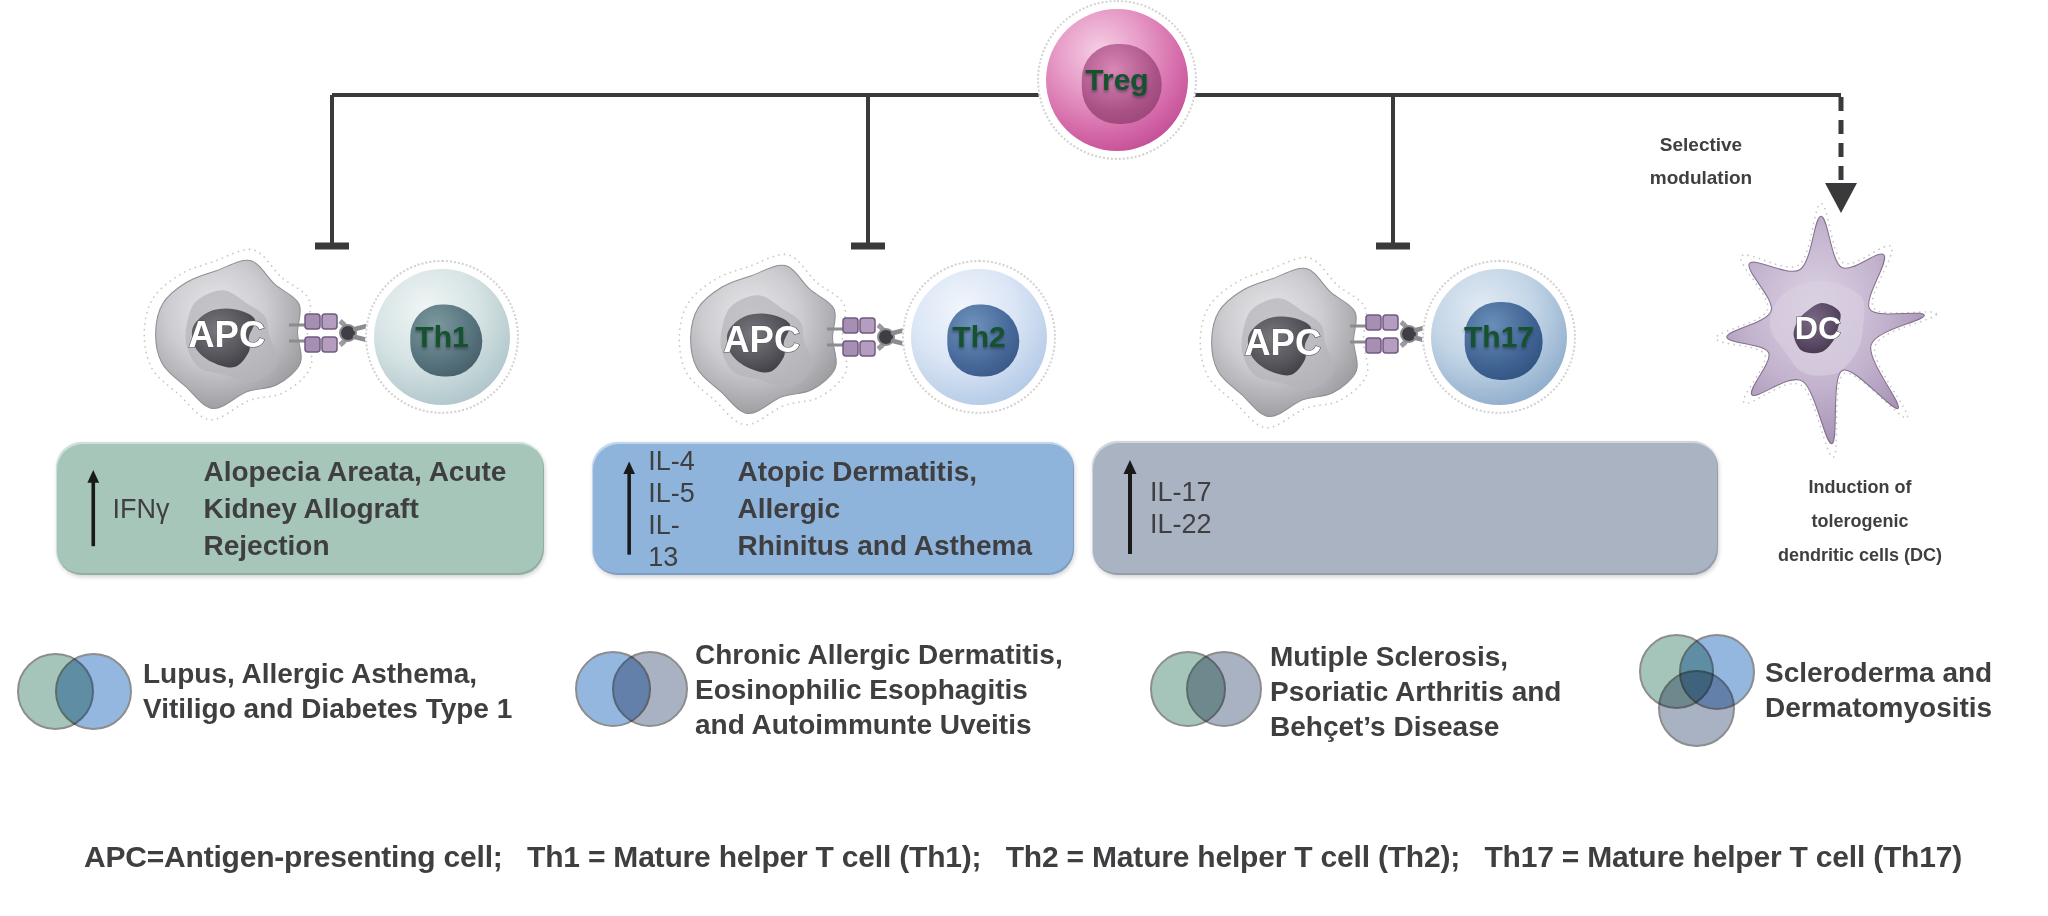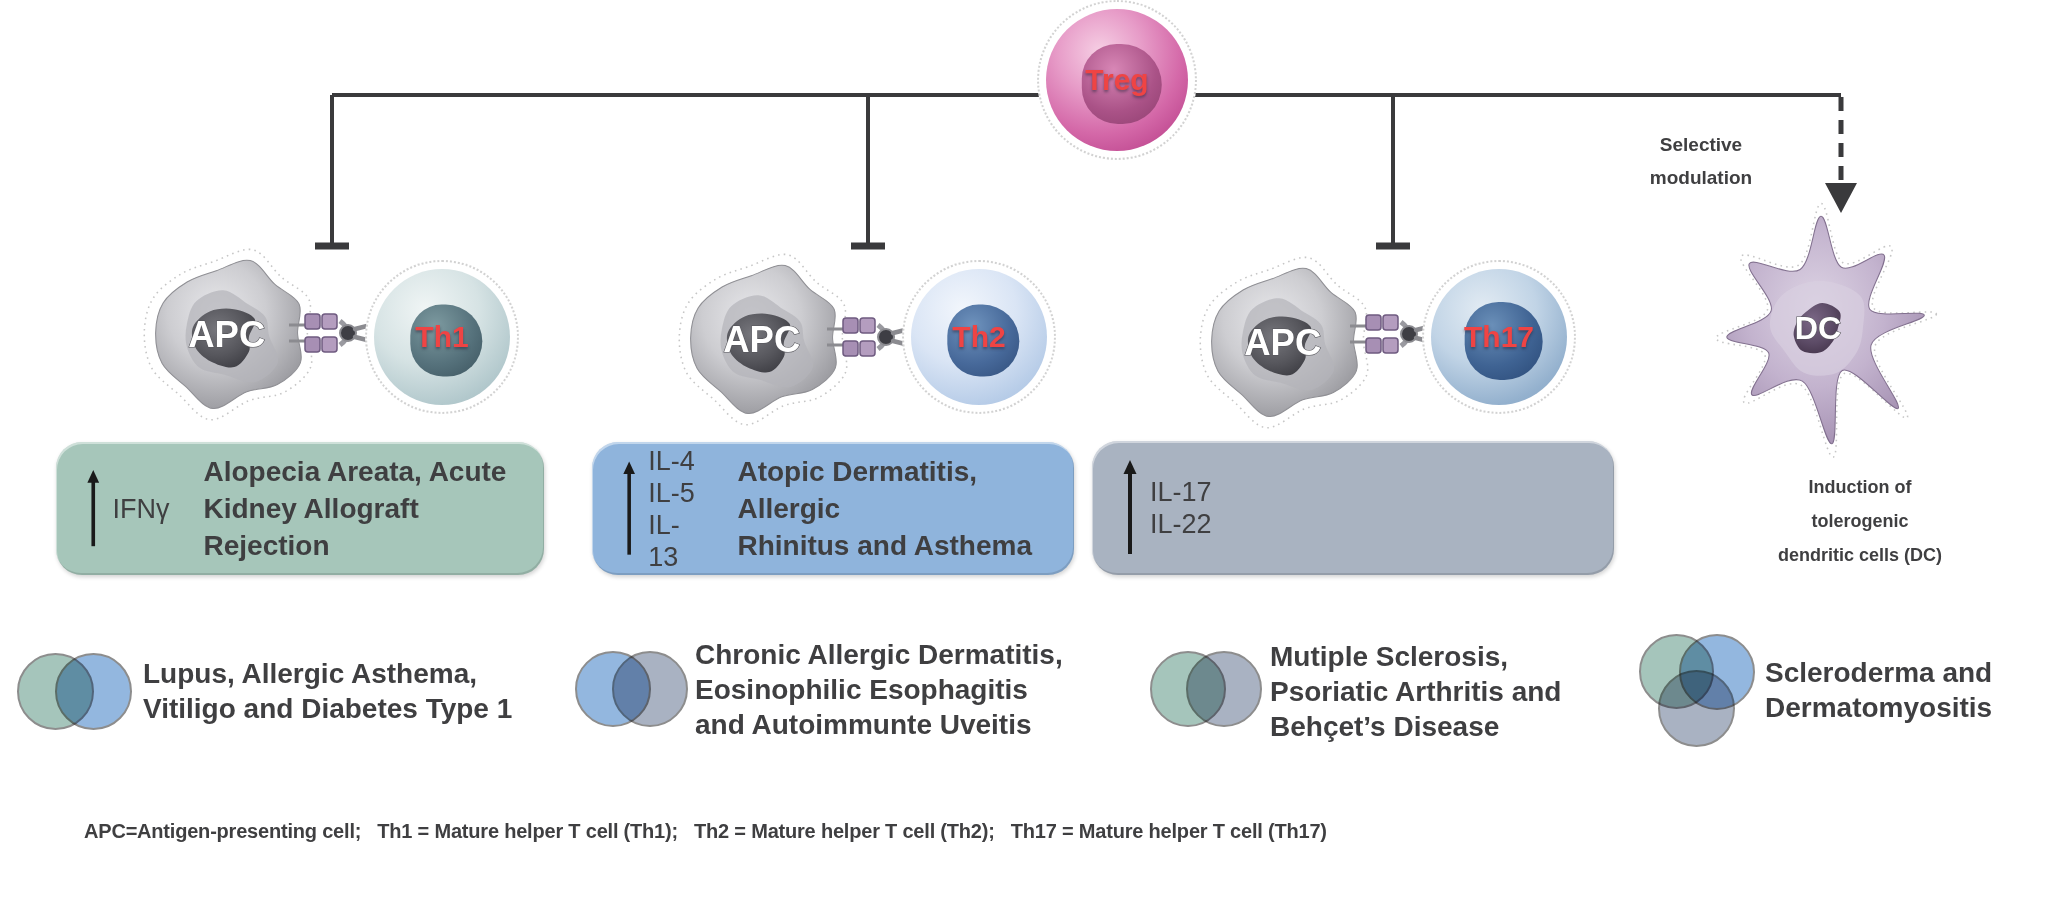--- a/index.html
+++ b/index.html
@@ -8,21 +8,21 @@
   .abs{position:absolute;}
   .ml{white-space:pre-line;}
   
   #lines{position:absolute;left:0;top:0;z-index:1;}
   
   .tcell{position:absolute;border-radius:50%;background:#fff;border:2px dotted #d2d2d2;z-index:3;}
   .tcell .body{position:absolute;inset:7px;border-radius:50%;}
   .tcell .nucleus{position:absolute;left:50%;top:50%;transform:translate(-44%,-45%);
                   border-radius:46% 54% 52% 48%;}
   .tcell .label{position:absolute;inset:0;display:flex;align-items:center;justify-content:center;
-                color:#ef4444;font-weight:800;font-size:30px;text-shadow:0 2px 3px rgba(40,40,60,.55);}
+                color:#14532d;font-weight:800;font-size:30px;text-shadow:0 2px 3px rgba(40,40,60,.55);}
   .treg{left:1037px;top:0px;width:156px;height:156px;}
   .treg .body{background:radial-gradient(circle at 38% 30%, #f6cfe4, #e79cc8 32%, #d468a8 62%, #b83e88 92%);}
   .treg .nucleus{width:80px;height:80px;background:radial-gradient(circle at 40% 32%, #d887b6, #aa5287 58%, #8e3e6e);}
   .th{width:150px;height:150px;}
   .th .nucleus{width:72px;height:72px;}
   .th1{left:365px;top:260px;}
   .th1 .body{background:radial-gradient(circle at 38% 30%, #f0f5f5, #d6e3e4 42%, #b3c9cd 75%, #9db7bc);}
   .th1 .nucleus{background:radial-gradient(circle at 35% 30%, #7d9aa0, #56727c 55%, #3b535d);}
   .th2{left:902px;top:260px;}
   .th2 .body{background:radial-gradient(circle at 38% 30%, #f2f6fc, #dae5f5 42%, #b8cde8 75%, #a2bcde);}
@@ -33,34 +33,34 @@
   
   .apc-inst,.dc-inst,.conn-inst{position:absolute;z-index:2;}
   svg text{font-family:"Liberation Sans",sans-serif;font-weight:800;fill:#fff;
            paint-order:stroke;stroke:#55555a;stroke-width:1.1px;}
   
   .dbox{position:absolute;display:flex;align-items:center;border-radius:26px;z-index:1;
         padding:0 24px 0 30px;box-sizing:border-box;
         box-shadow:inset 1px 2px 0 rgba(255,255,255,.45), inset -1px -2px 0 rgba(0,0,0,.12), 1px 2px 4px rgba(0,0,0,.18);}
   .box1{left:56px;top:442px;width:488px;height:133px;background:#a6c6ba;}
   .box2{left:592px;top:442px;width:482px;height:133px;background:#8fb4dc;}
-  .box3{left:1092px;top:441px;width:522px;height:134px;background:#a9b3c1;}
+  .box3{left:1092px;top:441px;width:626px;height:134px;background:#a9b3c1;}
   .cytokines{font-weight:400;font-size:27px;line-height:32px;margin-left:12px;}
   .diseases{font-weight:700;font-size:28px;line-height:37px;margin-left:34px;}
   .box1 .diseases{}
   .box3 .diseases{margin-left:26px;line-height:34px;font-size:27px;}
   
   .venn-c{position:absolute;border-radius:50%;mix-blend-mode:multiply;border:2px solid #8d8d8d;
           box-sizing:border-box;z-index:1;}
   .vtext{position:absolute;font-weight:700;font-size:28px;line-height:35px;color:#3f3f41;z-index:1;}
   
   .selmod{left:1598px;top:128px;width:206px;text-align:center;font-weight:700;font-size:19px;
           line-height:33px;z-index:3;}
   .dccap{left:1697px;top:470px;width:326px;text-align:center;font-weight:700;font-size:18px;line-height:34px;}
-  .legend{left:84px;top:820px;width:1910px;font-weight:700;font-size:20px;letter-spacing:-0.2px;
+  .legend{left:84px;top:840px;width:1910px;font-weight:700;font-size:30px;letter-spacing:-0.2px;
           white-space:pre-wrap;}
 </style>
 </head>
 <body>
 
 <div id="canvas">
 
   <svg width="0" height="0" style="position:absolute" aria-hidden="true">
     <defs>
       <radialGradient id="apcGrad" cx="42%" cy="35%" r="75%">

